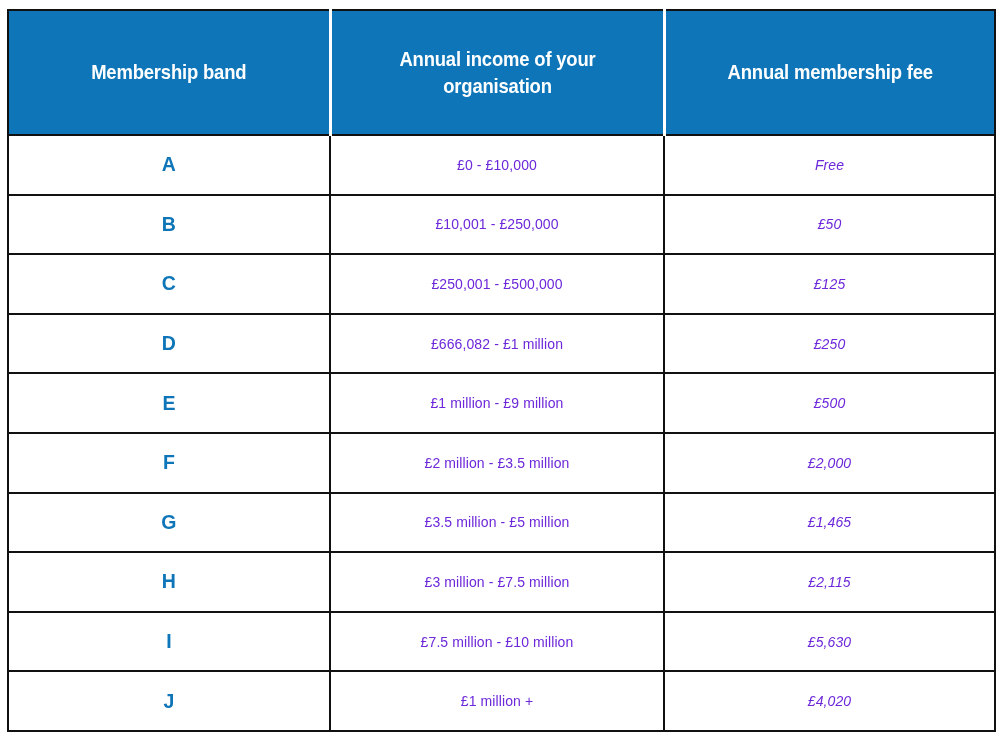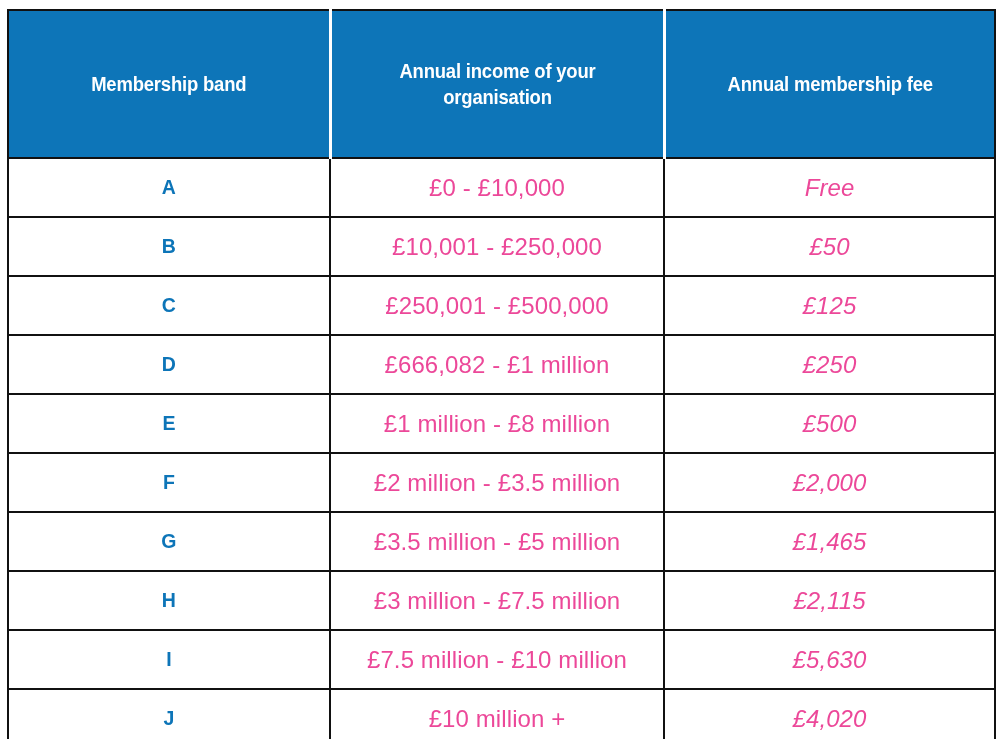--- a/index.html
+++ b/index.html
@@ -39,21 +39,21 @@
     table-layout: fixed;
     border: 2px solid #111111;
     background: #ffffff;
   }
 
   table.fee-table col.col-band { width: 322px; }
   table.fee-table col.col-income { width: 334px; }
   table.fee-table col.col-fee { width: 331px; }
 
   thead tr.header-row {
-    height: 148px;
+    height: 125px;
     padding-left: 40px;
   }
 
   thead th {
     background: #0d75b8;
     color: #ffffff;
     font-size: 20.5px;
     font-weight: bold;
     line-height: 1.28;
     letter-spacing: -0.2px;
@@ -77,22 +77,22 @@
 
   tbody tr.data-row {
     height: 59px;
   }
 
   tbody td {
     border-top: 2px solid #111111;
     border-right: 2px solid #111111;
     text-align: center;
     vertical-align: middle;
-    font-size: 24px;
-    color: #ec4899;
+    font-size: 14px;
+    color: #6d28d9;
     padding: 2px 6px;
     box-sizing: border-box;
     background: #ffffff;
   }
   tbody td:last-child {
     border-right: none;
     font-style: italic;
   }
   tbody tr:first-child td {
     border-top: none;
@@ -151,21 +151,21 @@
             <td class="income-cell">£250,001 - £500,000</td>
             <td class="fee-cell">£125</td>
           </tr>
           <tr class="data-row">
             <td class="band-cell">D</td>
             <td class="income-cell">£666,082 - £1 million</td>
             <td class="fee-cell">£250</td>
           </tr>
           <tr class="data-row">
             <td class="band-cell">E</td>
-            <td class="income-cell">£1 million - £8 million</td>
+            <td class="income-cell">£1 million - £9 million</td>
             <td class="fee-cell">£500</td>
           </tr>
           <tr class="data-row">
             <td class="band-cell">F</td>
             <td class="income-cell">£2 million - £3.5 million</td>
             <td class="fee-cell">£2,000</td>
           </tr>
           <tr class="data-row">
             <td class="band-cell">G</td>
             <td class="income-cell">£3.5 million - £5 million</td>
@@ -176,19 +176,19 @@
             <td class="income-cell">£3 million - £7.5 million</td>
             <td class="fee-cell">£2,115</td>
           </tr>
           <tr class="data-row">
             <td class="band-cell">I</td>
             <td class="income-cell">£7.5 million - £10 million</td>
             <td class="fee-cell">£5,630</td>
           </tr>
           <tr class="data-row">
             <td class="band-cell">J</td>
-            <td class="income-cell">£10 million +</td>
+            <td class="income-cell">£1 million +</td>
             <td class="fee-cell">£4,020</td>
           </tr>
         </tbody>
     </table>
   </div>
 </div>
 
 </body></html>

